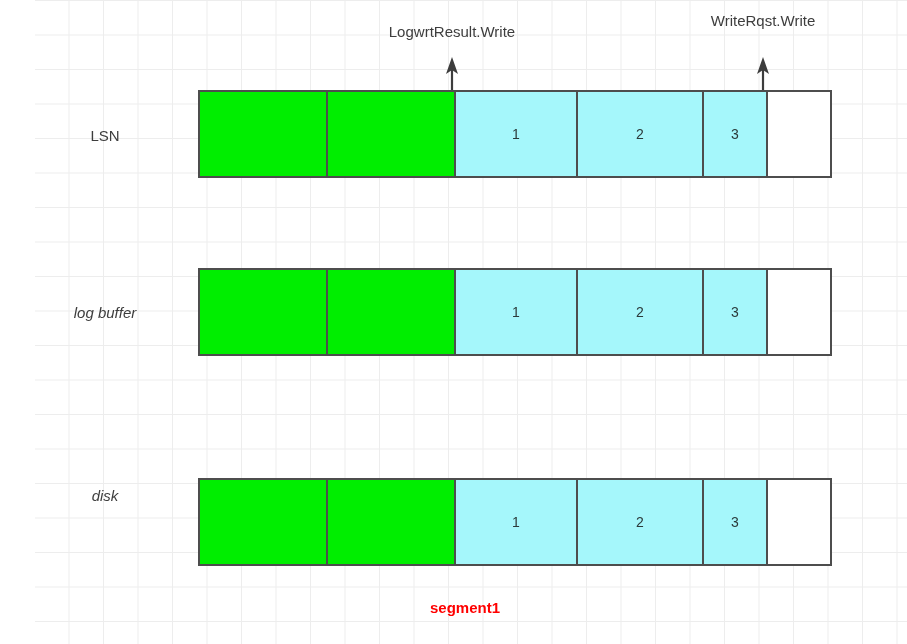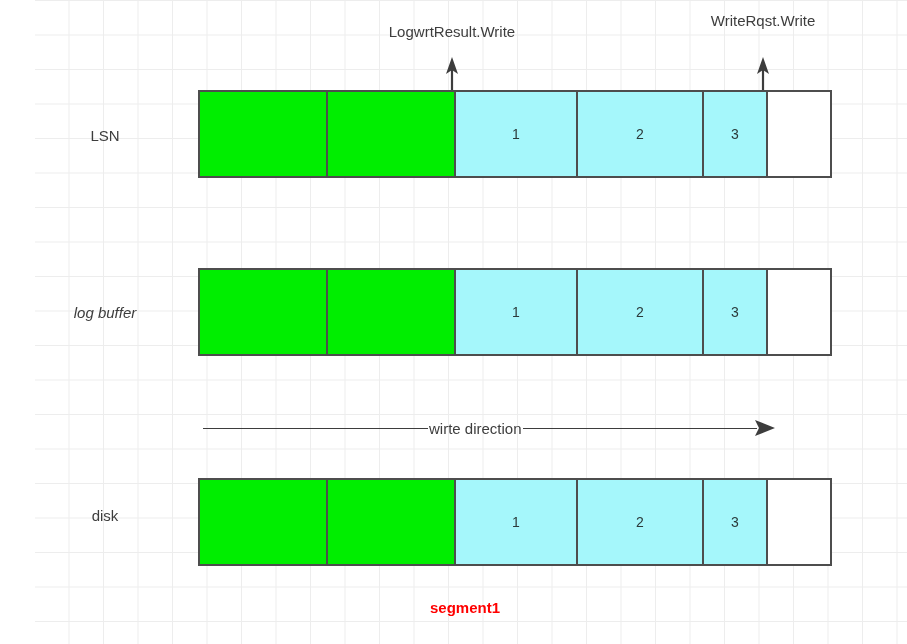--- a/index.html
+++ b/index.html
@@ -131,30 +131,22 @@
   <div class="row-label" style="left:70px; top:312px;font-style:italic;">log buffer</div>
   <div class="strip" style="left:163px; top:268px; height:88px;">
     <div class="cell" style="width:130px; background:#00ee00;"></div>
     <div class="cell" style="width:130px; background:#00ee00;"></div>
     <div class="cell" style="width:124px; background:#a5f7fb;">1</div>
     <div class="cell" style="width:128px; background:#a5f7fb;">2</div>
     <div class="cell" style="width:66px; background:#a5f7fb;">3</div>
     <div class="cell" style="width:66px; background:#ffffff;"></div>
   </div>
 
-  <div class="dir-wrap" style="left:168px; top:418px; width:572px; height:20px;">
-    <div class="dir-line" style="flex:0 0 225px;"></div>
-    <div class="dir-text">wirte direction</div>
-    <div class="dir-line" style="flex:1 1 auto;"></div>
-    <svg class="dir-arrowhead" width="20" height="16" viewBox="0 0 20 16" style="margin-left:-2px;">
-      <polygon points="20,8 0,0 4,8 0,16" fill="#3d3d3d"></polygon>
-    </svg>
-  </div>
 
-  <div class="row-label" style="left:70px; top:515px;">disk</div>
+  <div class="row-label" style="left:70px; top:495px;font-style:italic;">disk</div>
   <div class="strip" style="left:163px; top:478px; height:88px;">
     <div class="cell" style="width:130px; background:#00ee00;"></div>
     <div class="cell" style="width:130px; background:#00ee00;"></div>
     <div class="cell" style="width:124px; background:#a5f7fb;">1</div>
     <div class="cell" style="width:128px; background:#a5f7fb;">2</div>
     <div class="cell" style="width:66px; background:#a5f7fb;">3</div>
     <div class="cell" style="width:66px; background:#ffffff;"></div>
   </div>
 
   <div class="segment-caption" style="left:430px; top:600px; color:#ff0000;">segment1</div>

